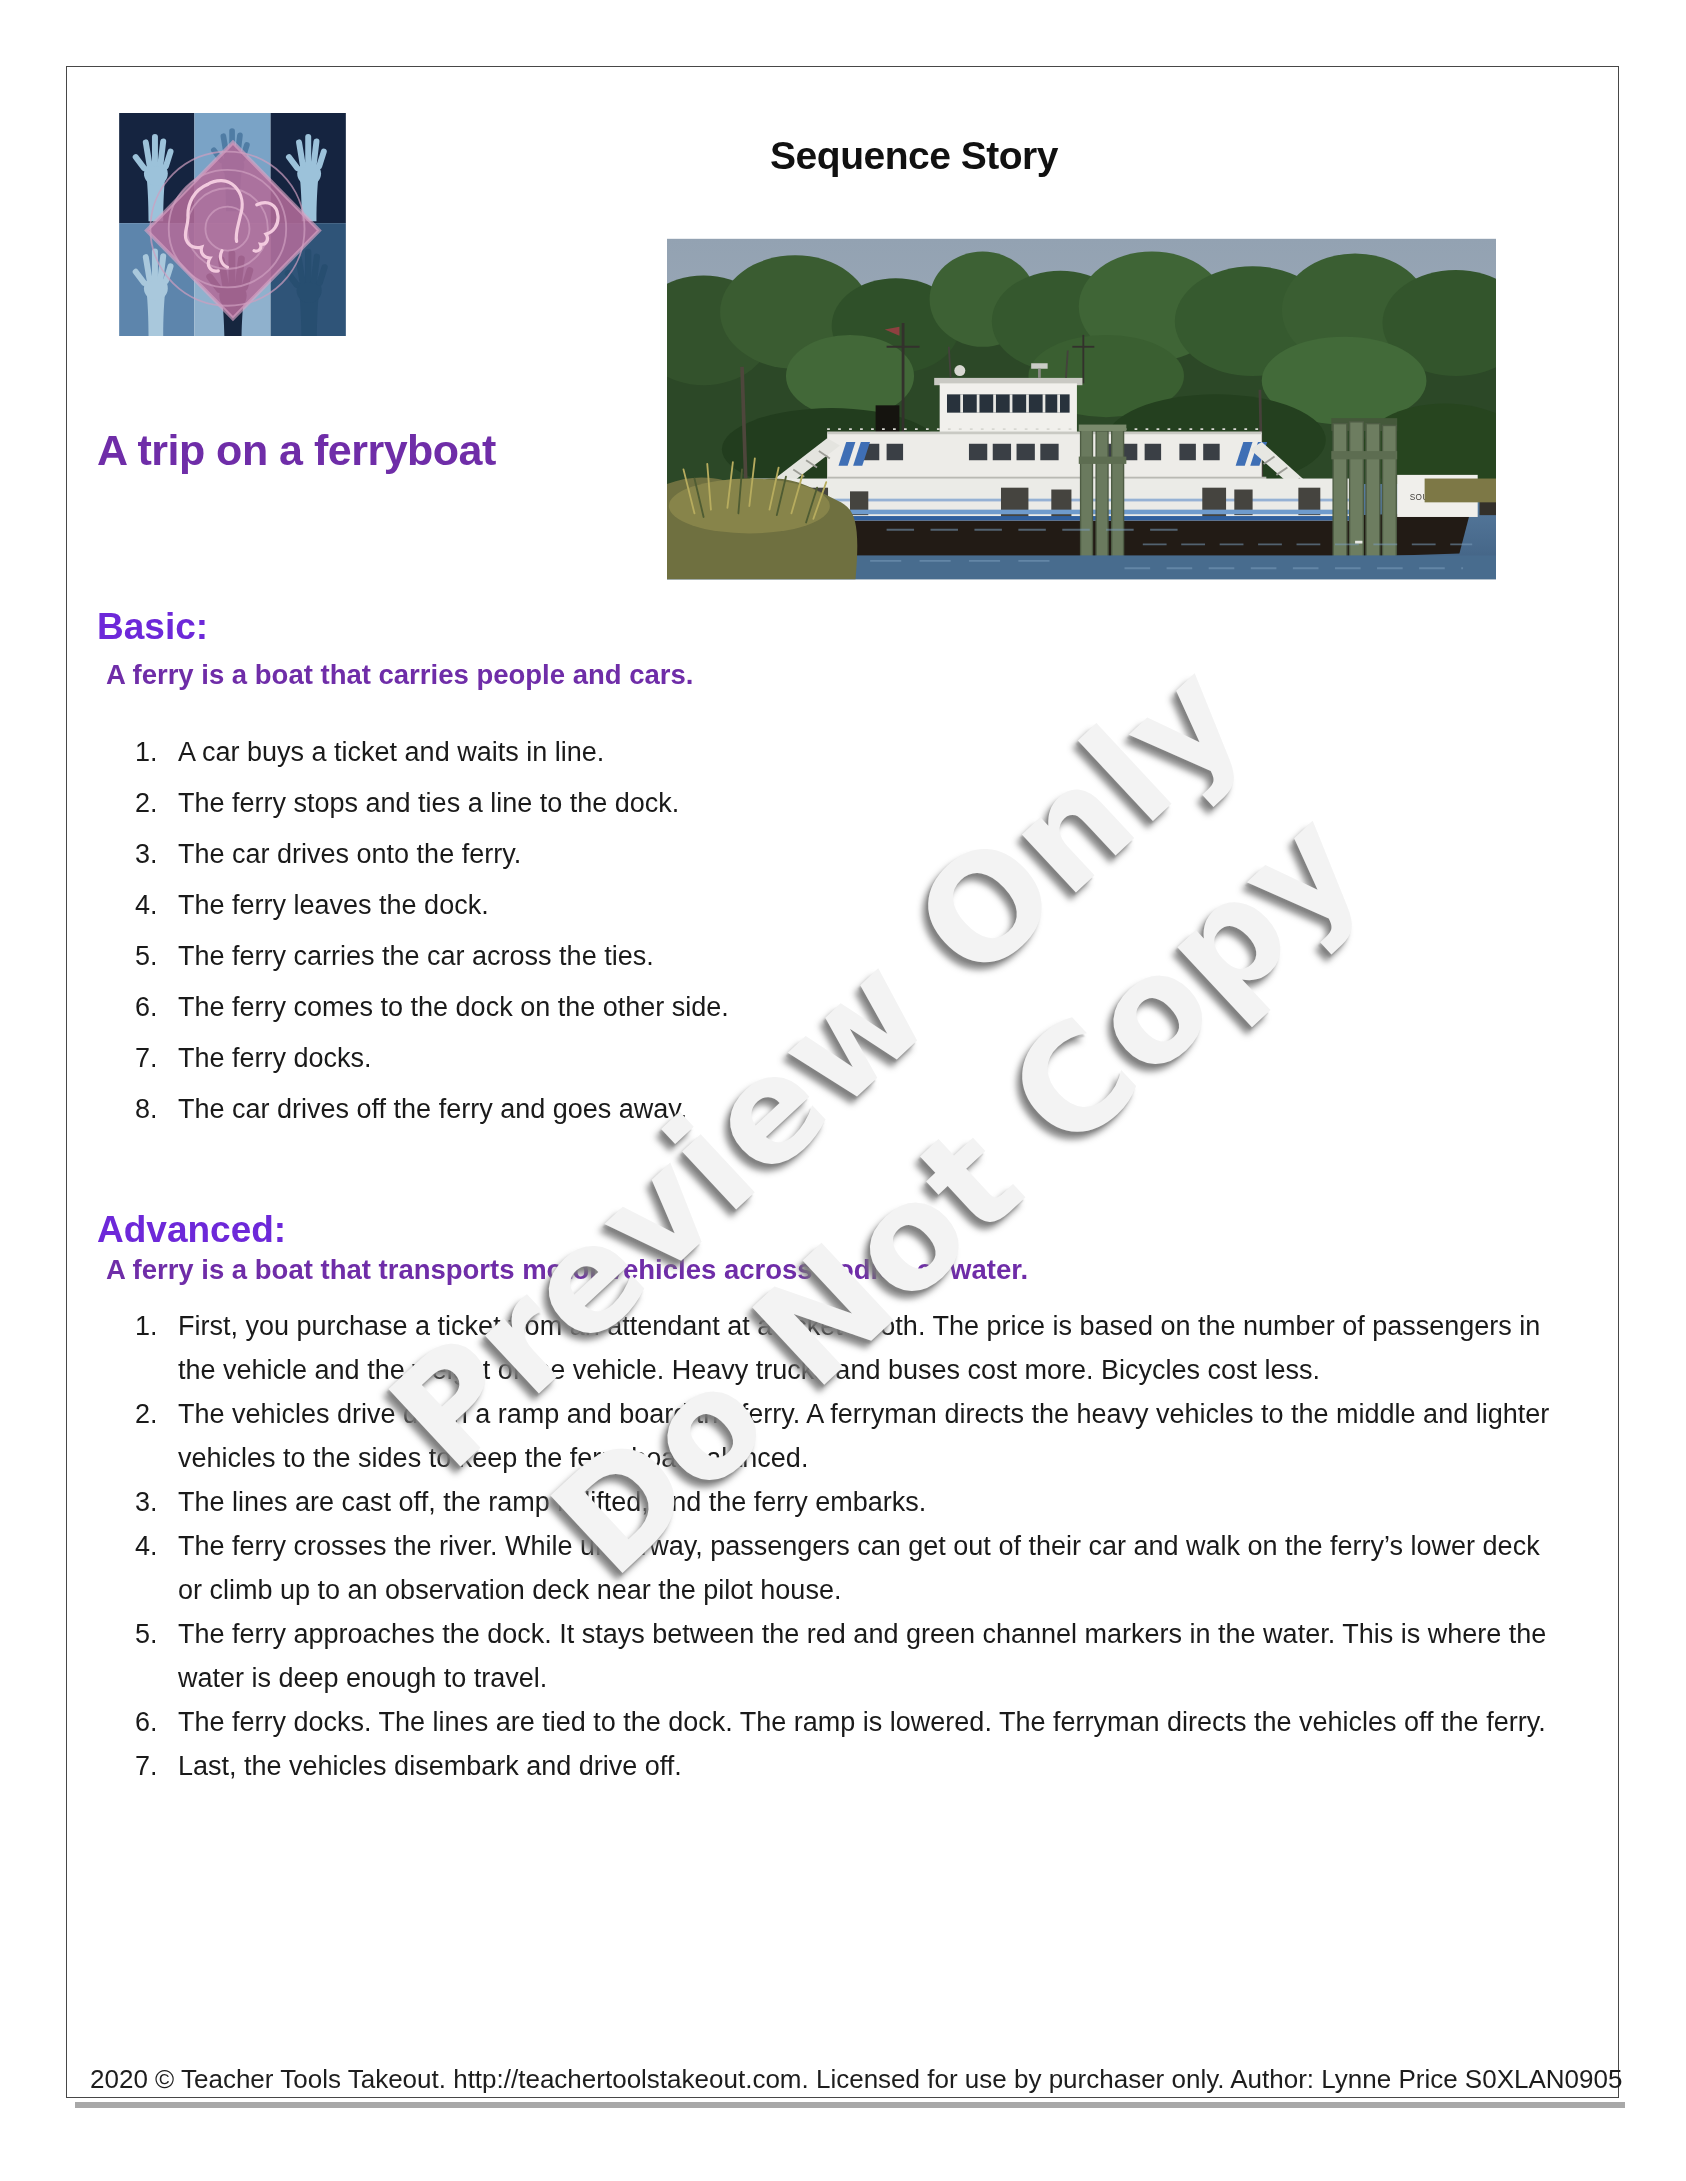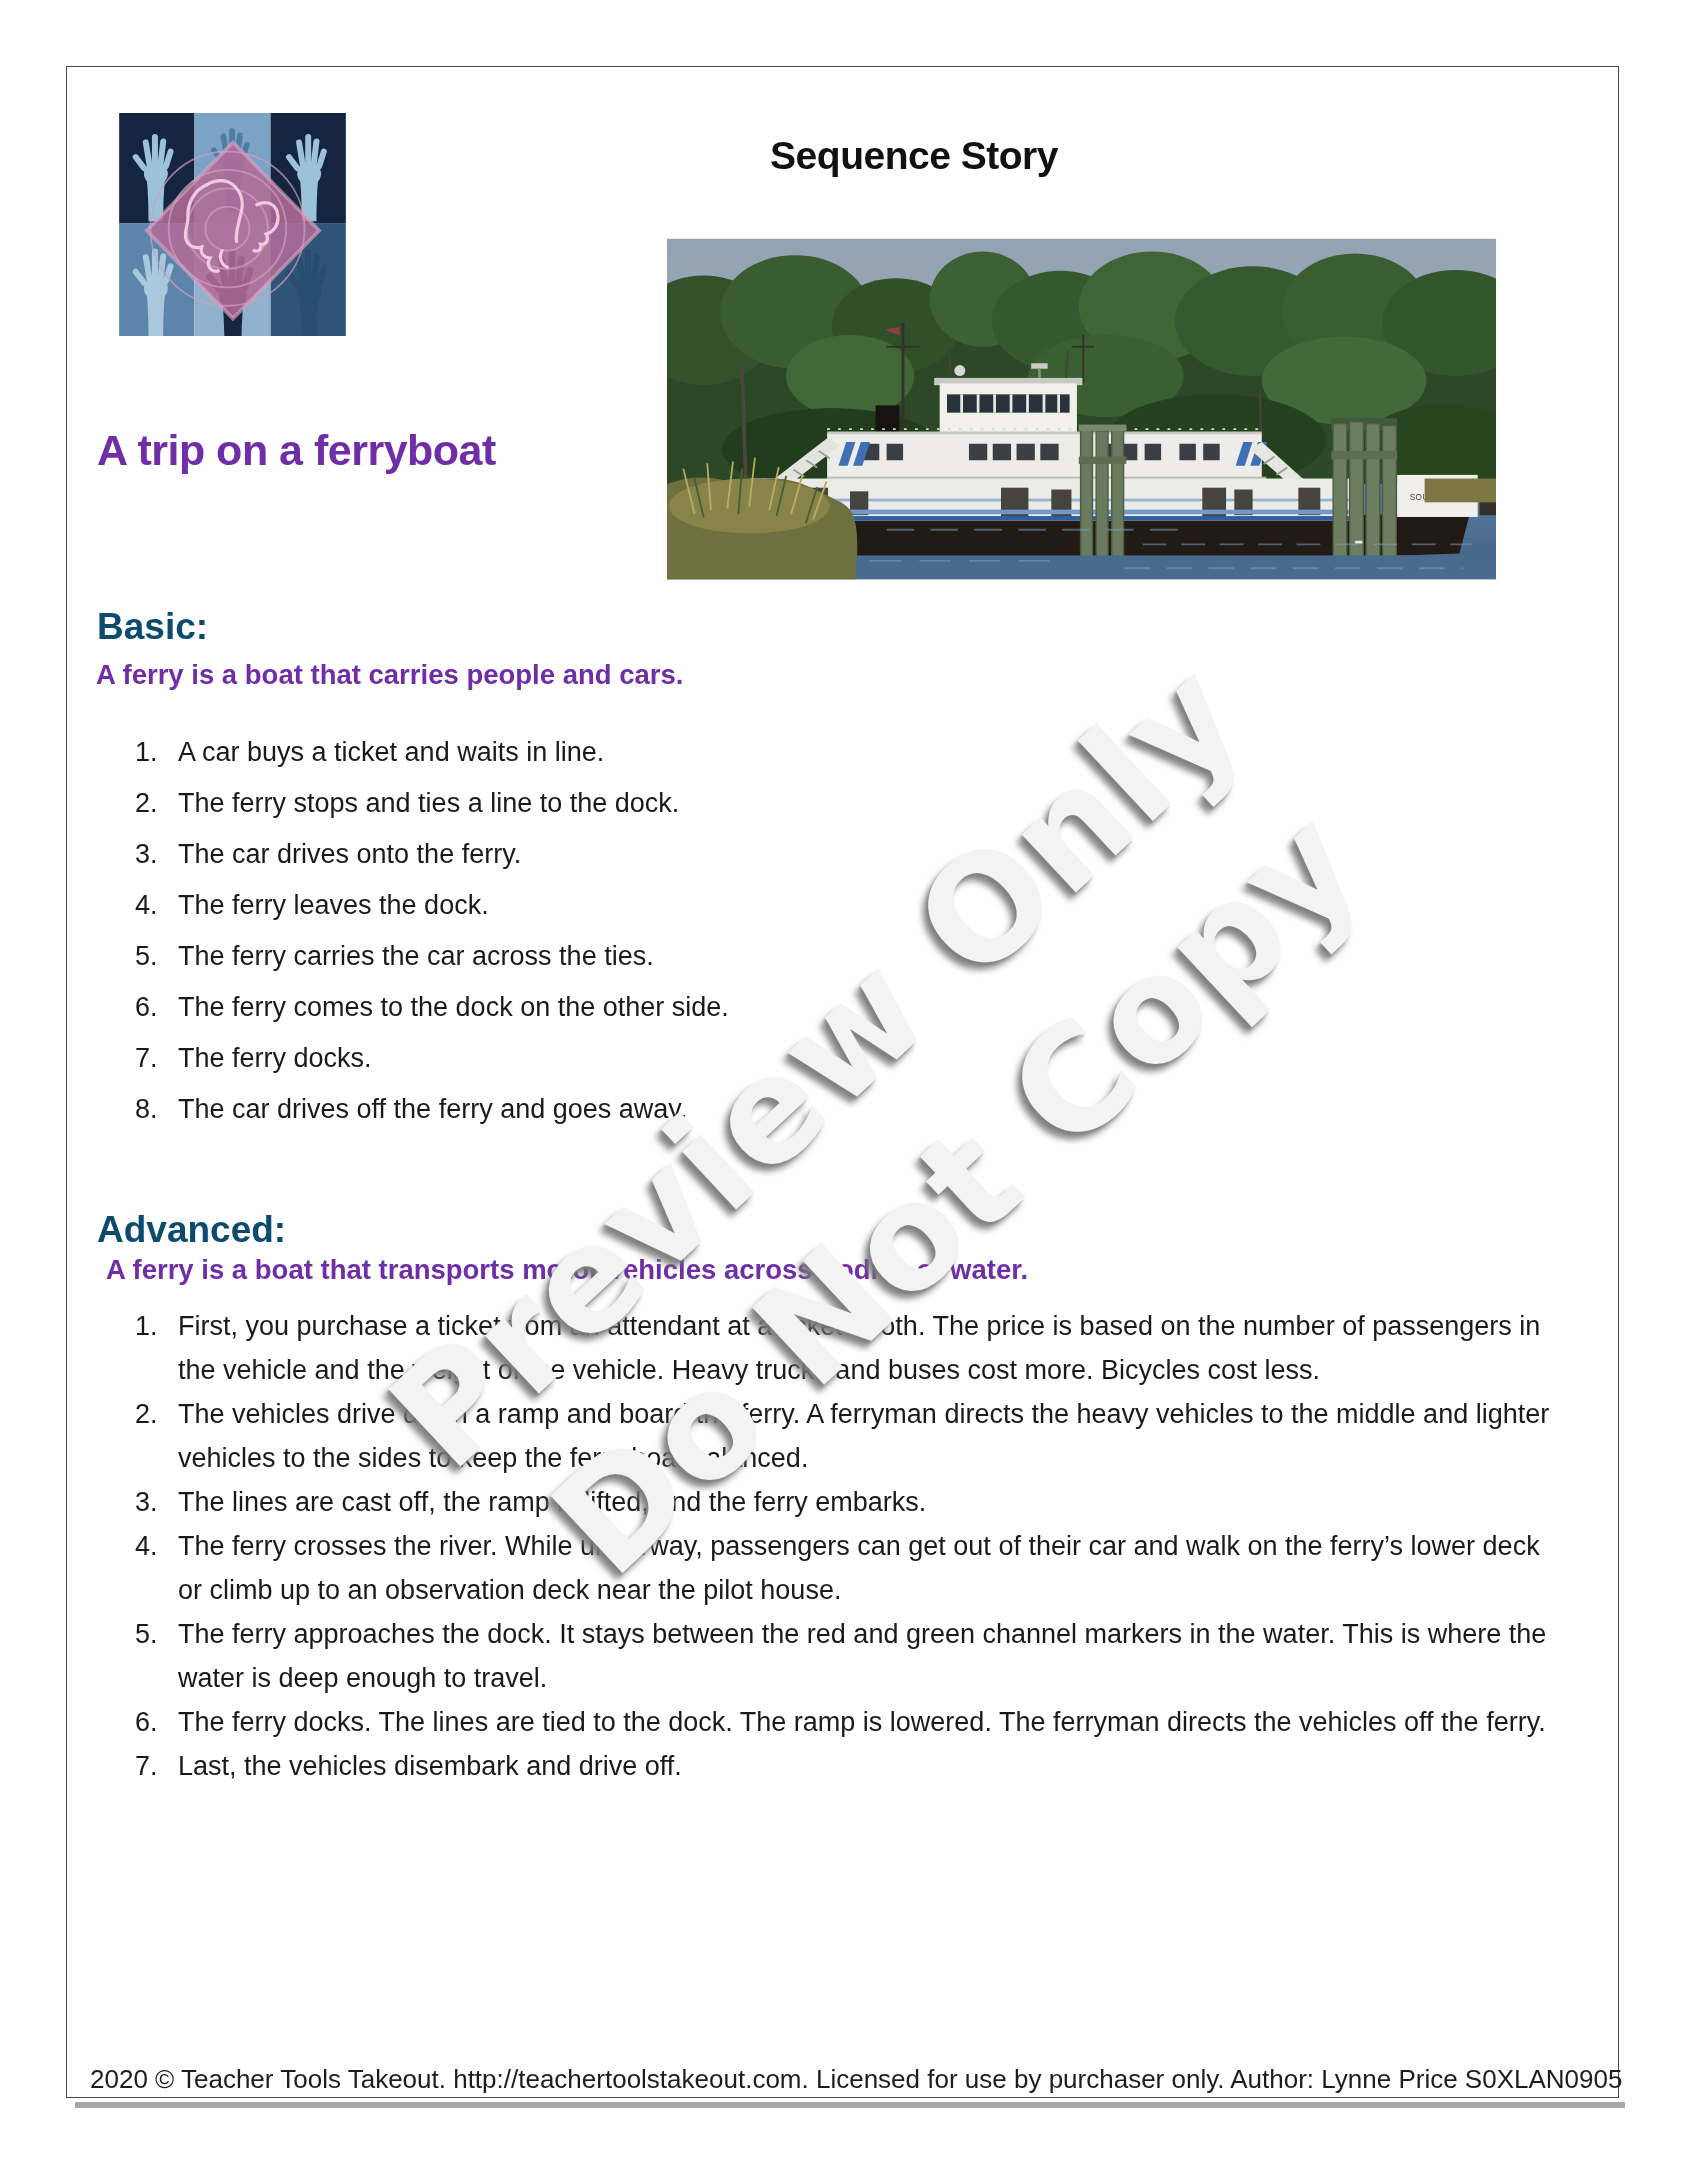--- a/index.html
+++ b/index.html
@@ -5,25 +5,25 @@
   html,body{margin:0;padding:0;background:#ffffff;}
   body{width:1686px;height:2182px;position:relative;overflow:hidden;
        font-family:"Liberation Sans", sans-serif;color:#1a1a1a;}
   .abs{position:absolute;}
   .page-border{left:66px;top:66px;width:1551px;height:2030px;border:1.8px solid #474747;background:transparent;}
   .page-shadow{left:75px;top:2102px;width:1550px;height:5.5px;background:#a8a8a8;}
   .logo{left:119px;top:113px;width:227px;height:223px;}
   .doc-title{left:664px;top:134px;width:500px;text-align:center;font-size:39px;font-weight:bold;color:#111;letter-spacing:-0.5px;}
   .photo{left:667px;top:238px;width:829px;height:342px;}
   .trip-heading{left:97px;top:426px;font-size:43px;font-weight:bold;color:#6f2da8;letter-spacing:-0.5px;text-align:right;}
-  .section-label{font-size:37px;font-weight:bold;color:#0c4a6e;}
+  .section-label{font-size:37px;font-weight:bold;color:#6d28d9;}
   .basic-label{left:97px;top:606px;}
   .advanced-label{left:97px;top:1209px;}
   .section-intro{font-size:27.5px;font-weight:bold;color:#6f2da8;}
-  .basic-intro{left:96px;top:659px;}
+  .basic-intro{left:106px;top:659px;}
   .advanced-intro{left:106px;top:1254px;}
   ol.steps{margin:0;list-style:decimal;color:#1a1a1a;}
   ol.steps li{padding-left:13px;}
   .basic-list{left:108px;top:727px;width:1286px;padding-left:57px;font-size:27px;}
   .basic-list li{line-height:51px;}
   .advanced-list{left:108px;top:1304px;width:1388px;padding-left:57px;font-size:27px;}
   .advanced-list li{line-height:44px;}
   .footer{left:90px;top:2064px;width:1524px;font-size:26px;color:#1d1d1d;white-space:nowrap;}
   .wm{position:absolute;font-family:"DejaVu Sans", sans-serif;font-weight:bold;font-size:145px;
       color:#f3f3f3;white-space:nowrap;letter-spacing:1.8px;

